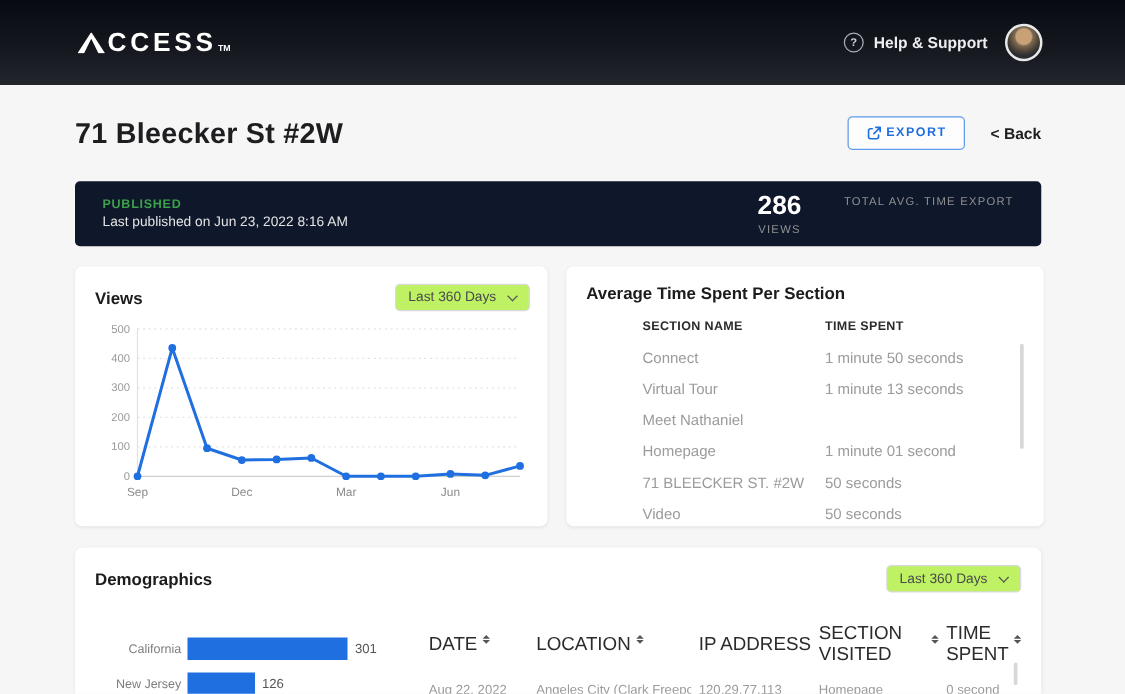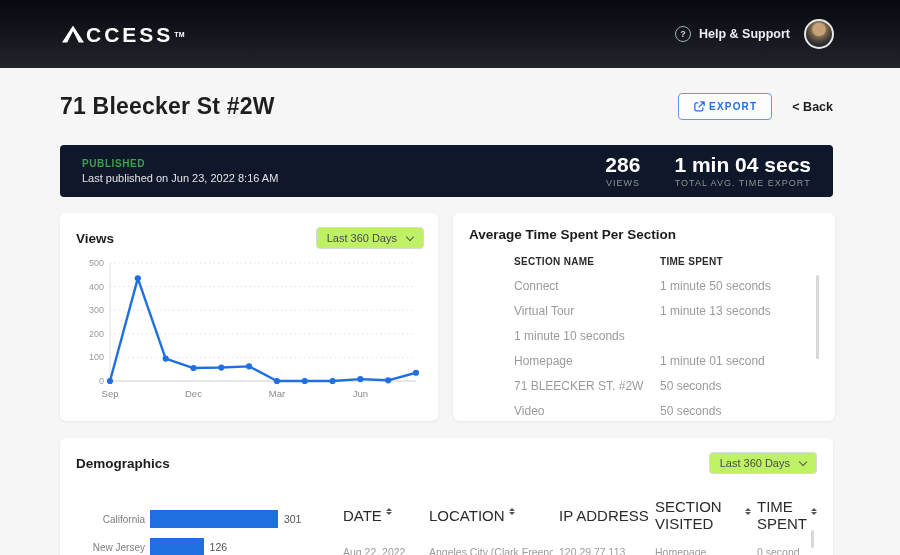--- a/index.html
+++ b/index.html
@@ -2,21 +2,21 @@
 <html><head>
 <meta charset="utf-8">
 <style>
   * { margin:0; padding:0; box-sizing:border-box; }
   html,body { width:900px; height:555px; overflow:hidden; }
   body { font-family:"Liberation Sans","DejaVu Sans",sans-serif; background:#f6f6f7; color:#222; }
 
   
   .app-header { height:68px; background:linear-gradient(180deg,#070a10 0%,#14171d 55%,#22252b 100%);
     display:flex; align-items:center; justify-content:space-between; padding:0 66px 0 62px; }
-  .logo { display:flex; align-items:center; cursor:pointer; }
+  .logo { display:flex; align-items:flex-end; cursor:pointer; }
   .logo-a { width:22px; height:17px; background:#fff; margin-right:2px; align-self:flex-end;
     clip-path:polygon(50% 0,100% 100%,76% 100%,50% 32%,24% 100%,0 100%); }
   .logo-text { color:#fff; font-size:21px; font-weight:800; letter-spacing:3px; line-height:17px; }
   .logo-tm { color:#fff; font-size:7px; font-weight:700; margin-left:1px; }
   .header-right { display:flex; align-items:center; gap:14px; }
   .help-link { display:flex; align-items:center; gap:8px; cursor:pointer; }
   .help-circle { width:16px; height:16px; border:1px solid #a9adb5; border-radius:50%; color:#cfd2d8;
     font-size:9px; display:flex; align-items:center; justify-content:center; font-weight:700; }
   .help-text { color:#eceef1; font-size:12.5px; font-weight:600; }
   .avatar { width:30px; height:30px; border-radius:50%; border:2px solid #e9e9e9; cursor:pointer;
@@ -121,21 +121,20 @@
     <div>
       <div class="pub-status">PUBLISHED</div>
       <div class="pub-date">Last published on Jun 23, 2022 8:16 AM</div>
     </div>
     <div class="stat-group">
       <div class="stat">
         <div class="stat-value">286</div>
         <div class="stat-label">VIEWS</div>
       </div>
       <div class="stat">
-        <div class="stat-value">1 min 04 secs</div>
         <div class="stat-label">TOTAL AVG. TIME EXPORT</div>
       </div>
     </div>
   </div>
 
   <div class="cards-row">
 
     <div class="card views-card">
       <div class="card-head">
         <span class="card-title">Views</span>
@@ -190,21 +189,21 @@
         <div id="avg-rows">
             <div class="avg-row">
               <span>Connect</span>
               <span>1 minute 50 seconds</span>
             </div>
             <div class="avg-row">
               <span>Virtual Tour</span>
               <span>1 minute 13 seconds</span>
             </div>
             <div class="avg-row">
-              <span>1 minute 10 seconds</span>
+              <span>Meet Nathaniel</span>
             </div>
             <div class="avg-row">
               <span>Homepage</span>
               <span>1 minute 01 second</span>
             </div>
             <div class="avg-row">
               <span>71 BLEECKER ST. #2W</span>
               <span>50 seconds</span>
             </div>
             <div class="avg-row">

